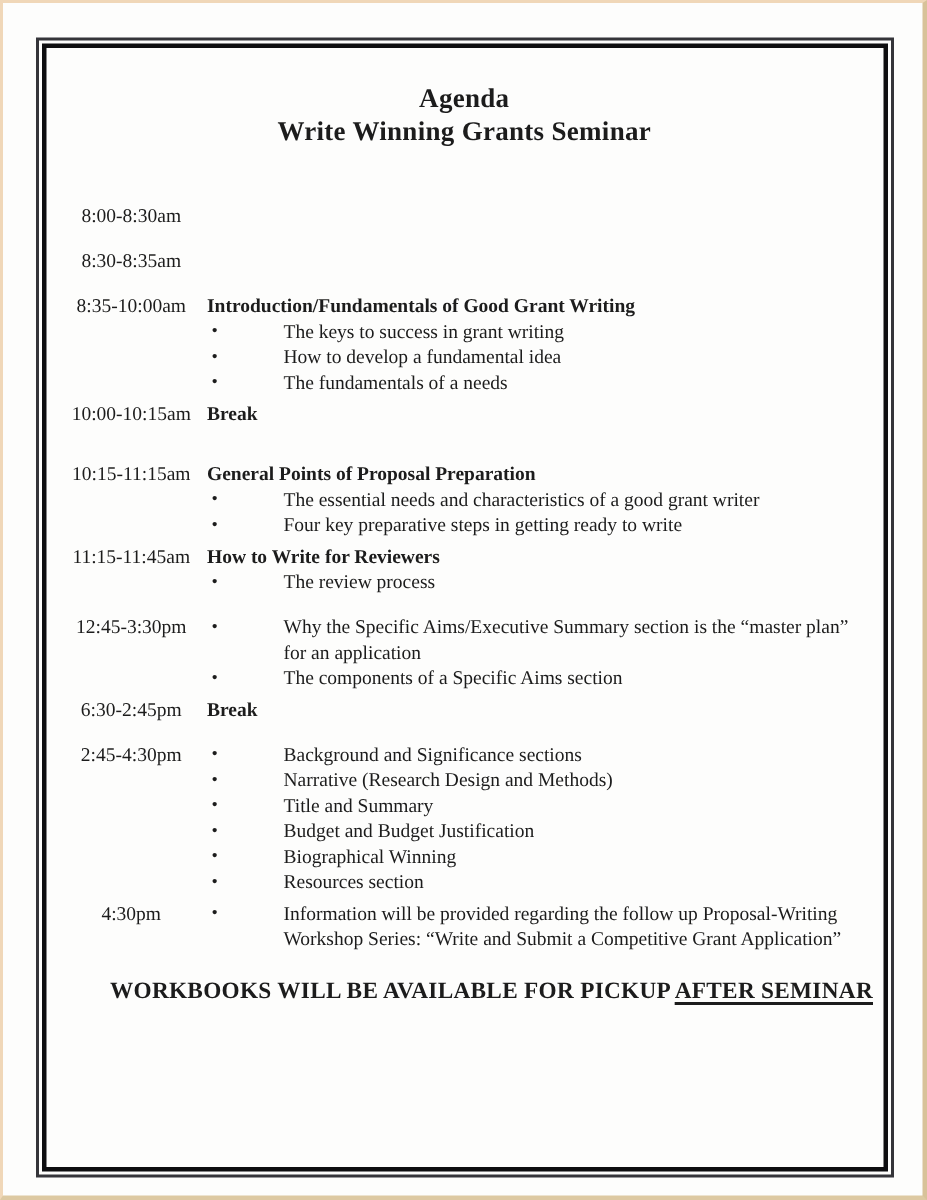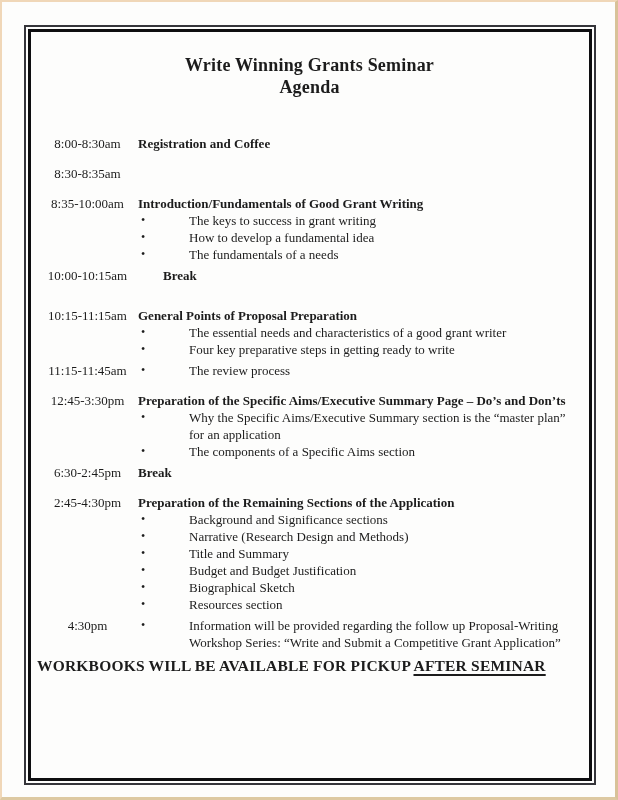--- a/index.html
+++ b/index.html
@@ -36,21 +36,21 @@
   }
   .title-block { text-align: center; margin-bottom: 37px; }
   .title-line {
     font-size: 18px;
     font-weight: bold;
     line-height: 22px;
     letter-spacing: 0.2px;
   }
   .row { display: flex; align-items: flex-start; margin-bottom: 13px; }
   .row.has-bullets { margin-bottom: 4px; }
-  #schedule .row:nth-child(4) { margin-bottom: 23px; gap: 25px; }
+  #schedule .row:nth-child(4) { margin-bottom: 23px; }
   #schedule .row:nth-child(6) { margin-bottom: 13px; }
   .time {
     flex: 0 0 101px;
     font-size: 13px;
     line-height: 17px;
     white-space: nowrap;
     text-align: center;
   }
   .session { flex: 1 1 auto; min-width: 0; }
   .session-title {
@@ -64,52 +64,48 @@
     display: flex;
     font-size: 13px;
     line-height: 17px;
   }
   ul.bullets li .dot {
     flex: 0 0 16px;
     font-size: 12px;
   }
   ul.bullets li .bullet-text { flex: 1 1 auto; padding-right: 14px; margin-left: 32px; }
   .footer-line {
-    margin-top: 6px;
-    text-align: left;
+    margin-top: 18px;
+    text-align: right;
     font-size: 15.5px;
     font-weight: bold;
     letter-spacing: 0.2px;
     white-space: nowrap;
   }
   .footer-line .u {
     text-decoration: underline;
     text-decoration-thickness: 2px;
     text-underline-offset: 3px;
   }
 </style>
 </head>
 <body>
 
 <div class="canvas">
   <div class="frame-outer">
     <div class="frame-inner">
 
       <div class="title-block">
+        <div class="title-line">Agenda</div>
         <div class="title-line">Write Winning Grants Seminar</div>
-        <div class="title-line">Agenda</div>
       </div>
 
       <div id="schedule">
   <div class="row">
     <div class="time">8:00-8:30am</div>
-    <div class="session">
-      <div class="session-title">Registration and Coffee</div>
-
-    </div>
   </div>
 
   <div class="row">
     <div class="time">8:30-8:35am</div>
   </div>
 
   <div class="row has-bullets">
     <div class="time">8:35-10:00am</div>
     <div class="session">
       <div class="session-title">Introduction/Fundamentals of Good Grant Writing</div>
@@ -151,34 +147,34 @@
                   <span class="dot">•</span>
                   <span class="bullet-text">Four key preparative steps in getting ready to write</span>
                 </li>
               </ul>
     </div>
   </div>
 
   <div class="row has-bullets">
     <div class="time">11:15-11:45am</div>
     <div class="session">
+      <div class="session-title">How to Write for Reviewers</div>
       <ul class="bullets">
                 <li>
                   <span class="dot">•</span>
                   <span class="bullet-text">The review process</span>
                 </li>
               </ul>
     </div>
   </div>
 
 
   <div class="row has-bullets">
     <div class="time">12:45-3:30pm</div>
     <div class="session">
-      <div class="session-title">Preparation of the Specific Aims/Executive Summary Page – Do’s and Don’ts</div>
       <ul class="bullets">
                 <li>
                   <span class="dot">•</span>
                   <span class="bullet-text">Why the Specific Aims/Executive Summary section is the “master plan” for an application</span>
                 </li>
                 <li>
                   <span class="dot">•</span>
                   <span class="bullet-text">The components of a Specific Aims section</span>
                 </li>
               </ul>
@@ -189,41 +185,40 @@
     <div class="time">6:30-2:45pm</div>
     <div class="session">
       <div class="session-title">Break</div>
 
     </div>
   </div>
 
   <div class="row has-bullets">
     <div class="time">2:45-4:30pm</div>
     <div class="session">
-      <div class="session-title">Preparation of the Remaining Sections of the Application</div>
       <ul class="bullets">
                 <li>
                   <span class="dot">•</span>
                   <span class="bullet-text">Background and Significance sections</span>
                 </li>
                 <li>
                   <span class="dot">•</span>
                   <span class="bullet-text">Narrative (Research Design and Methods)</span>
                 </li>
                 <li>
                   <span class="dot">•</span>
                   <span class="bullet-text">Title and Summary</span>
                 </li>
                 <li>
                   <span class="dot">•</span>
                   <span class="bullet-text">Budget and Budget Justification</span>
                 </li>
                 <li>
                   <span class="dot">•</span>
-                  <span class="bullet-text">Biographical Sketch</span>
+                  <span class="bullet-text">Biographical Winning</span>
                 </li>
                 <li>
                   <span class="dot">•</span>
                   <span class="bullet-text">Resources section</span>
                 </li>
               </ul>
     </div>
   </div>
 
   <div class="row has-bullets">

